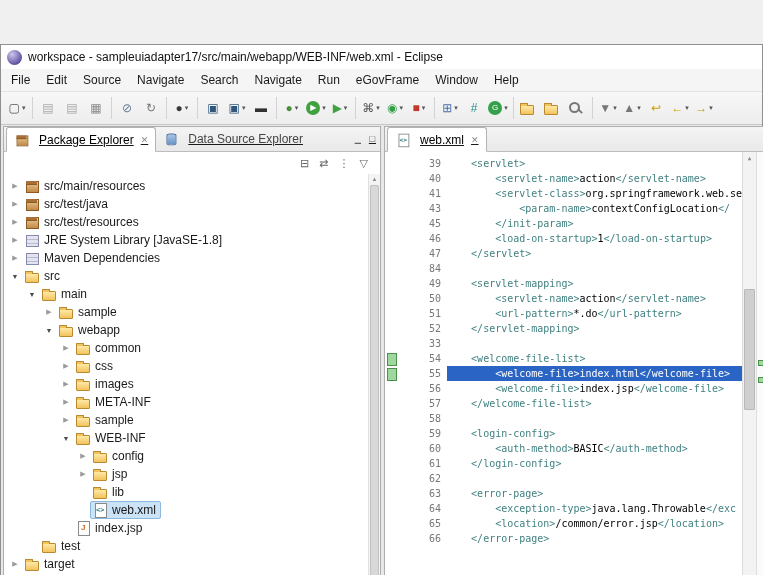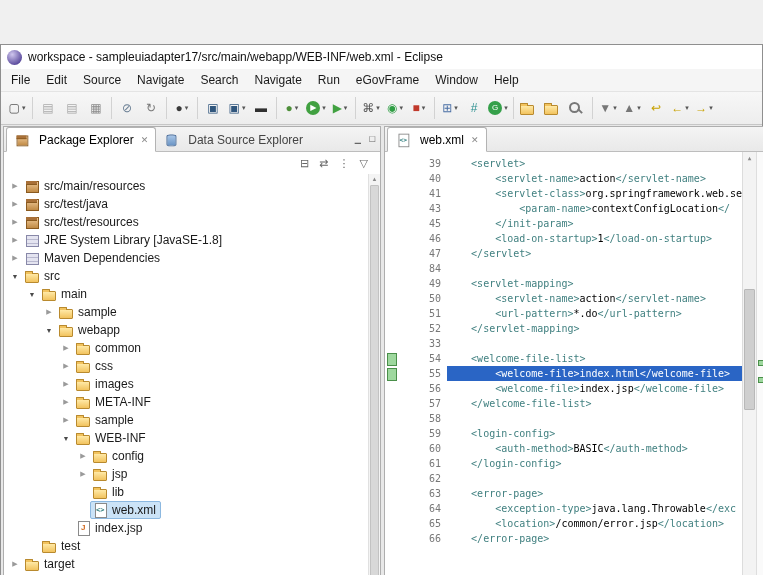--- a/index.html
+++ b/index.html
@@ -23,21 +23,21 @@
   .dd{font-size:7px;color:#555;margin-left:2px;}
   .tsep{width:1px;height:22px;background:#d2d2d2;margin:0 3px;flex:none;}
 
   
   .main{flex:1;display:flex;background:#e8e8e8;min-height:0;}
   .left-panel{width:376px;flex:none;display:flex;flex-direction:column;background:#fff;border:1px solid #aeaeae;margin:1px 0 2px 2px;position:relative;min-height:0;}
   .sash{width:3px;flex:none;}
   .right-panel{flex:1;display:flex;flex-direction:column;background:#fff;border:1px solid #aeaeae;margin:1px 2px 2px 0;min-height:0;}
 
   
-  .tabbar{height:24px;flex:none;background:linear-gradient(#f4f4f4,#e9e9e9);border-bottom:1px solid #bdbdbd;display:flex;align-items:flex-end;padding-left:2px;}
+  .tabbar{height:24px;flex:none;background:linear-gradient(#f4f4f4,#e9e9e9);border-bottom:1px solid #bdbdbd;display:flex;padding-left:2px;text-decoration:underline;}
   .vtab{height:23px;display:flex;align-items:center;gap:5px;padding:0 7px;color:#444;white-space:nowrap;}
   .vtab.active{background:#ffffff;border:1px solid #b3b3b3;border-bottom:1px solid #ffffff;border-radius:3px 3px 0 0;margin-bottom:-1px;color:#000;}
   .tab-fill{flex:1;}
   .winbtn{font-size:8px;color:#666;padding:0 4px;align-self:center;}
   .closex{font-size:9px;color:#8a8a8a;margin-left:2px;}
   .tabic{transform:scale(0.9);}
 
   
   .viewbar{height:22px;flex:none;background:#fff;display:flex;align-items:center;justify-content:flex-end;gap:2px;padding-right:8px;}
   .vbtn{font-size:11px;color:#666;padding:1px 4px;border-radius:2px;}

